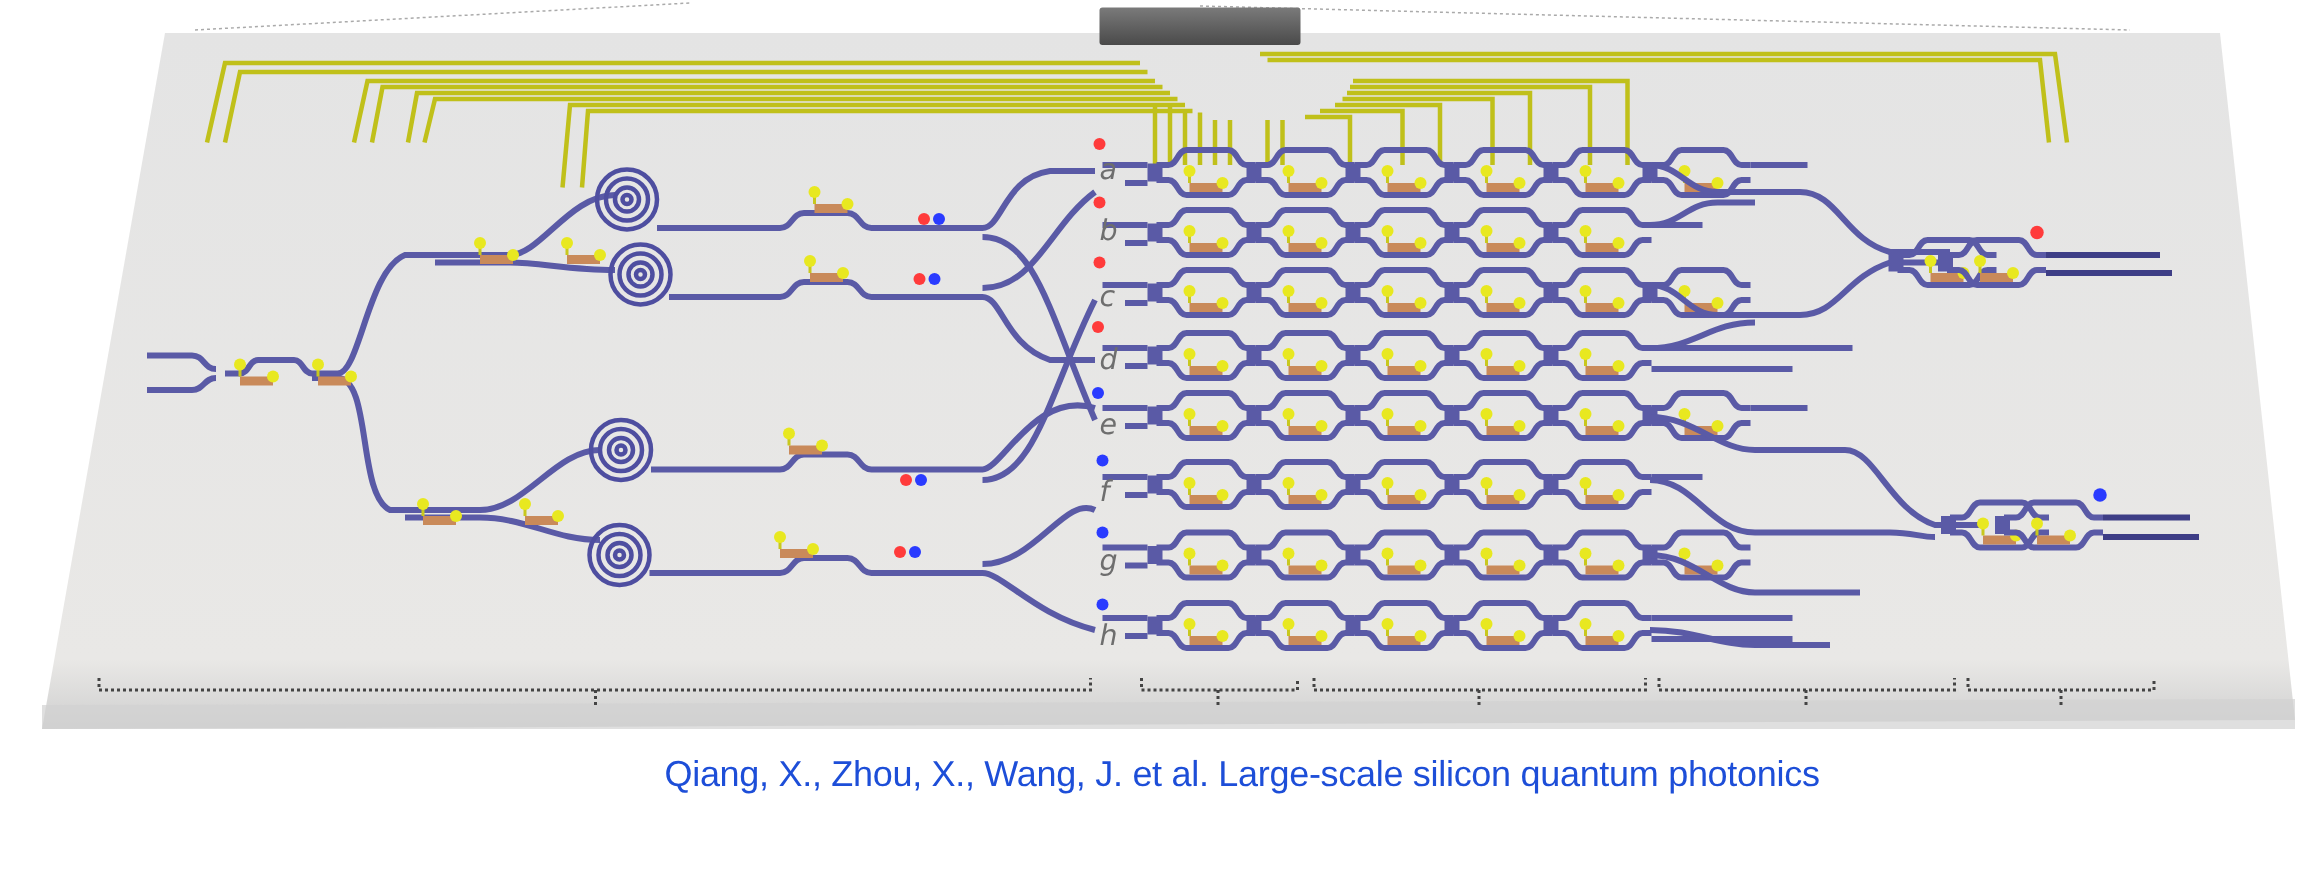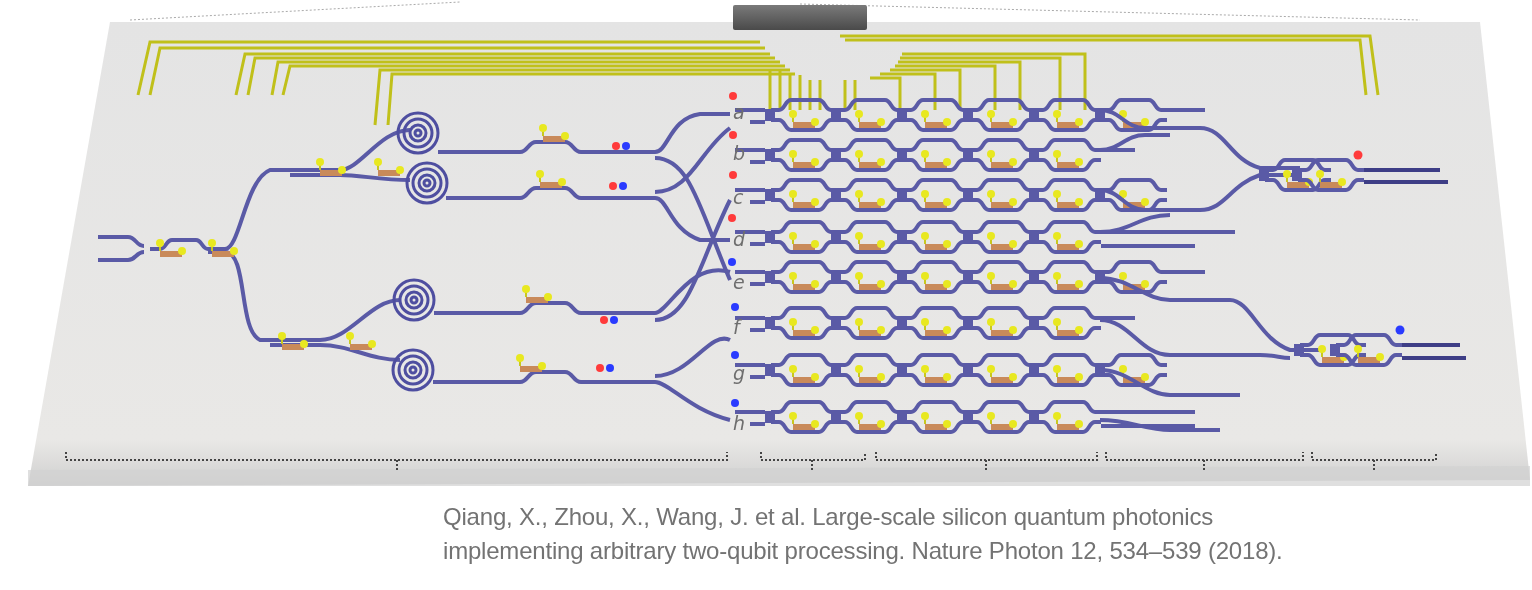--- a/index.html
+++ b/index.html
@@ -1,18 +1,18 @@
 <!DOCTYPE html>
 <html><head>
 <meta charset="utf-8">
 <style>
   html, body { margin:0; padding:0; background:#ffffff; }
   body { width:1532px; height:590px; position:relative; overflow:hidden; font-family:"Liberation Sans", sans-serif; }
   #figure { position:absolute; left:0; top:0; width:1532px; height:490px; }
-  #caption { position:absolute; left:443px; top:500px; width:1080px; font-family:"Liberation Sans", sans-serif; font-size:24px; line-height:34px; color:#737373; letter-spacing:-0.2px; }
+  #caption { position:absolute; left:443px; top:500px; width:1080px; font-family:"Liberation Sans", sans-serif; font-size:24px; line-height:34px; color:#1d4ed8; letter-spacing:-0.2px; }
   #caption span { display:block; white-space:nowrap; }
   .qlabel { font-family:"DejaVu Sans", sans-serif; font-style:italic; font-size:19px; fill:#6e6e6e; }
 </style>
 </head>
 <body>
 
 <div id="figure">
 <svg width="1532" height="490" viewBox="0 0 1532 490" xmlns="http://www.w3.org/2000/svg">
   <defs>
     <linearGradient id="sub" x1="0" y1="0" x2="0" y2="1">
@@ -296,14 +296,13 @@
     <path d="M761,452 L761,460 L865,460 L865,452 M812,460 L812,470"></path>
     <path d="M876,452 L876,460 L1097,460 L1097,452 M986,460 L986,470"></path>
     <path d="M1106,452 L1106,460 L1303,460 L1303,452 M1204,460 L1204,470"></path>
     <path d="M1312,452 L1312,460 L1436,460 L1436,452 M1374,460 L1374,470"></path>
   </g>
 </svg>
 </div>
 
 <div id="caption">
   <span>Qiang, X., Zhou, X., Wang, J. et al. Large-scale silicon quantum photonics</span>
-  <span>implementing arbitrary two-qubit processing. Nature Photon 12, 534–539 (2018).</span>
 </div>
 
 </body></html>

